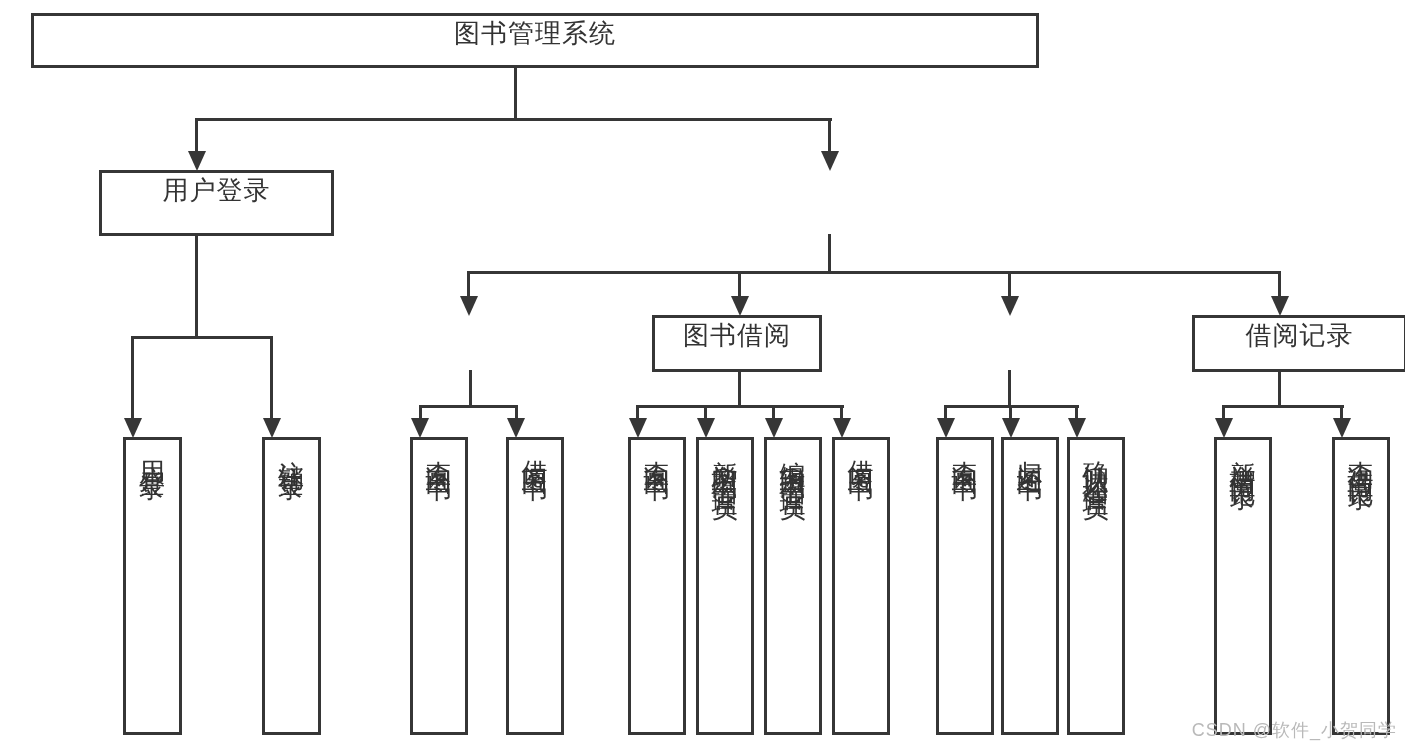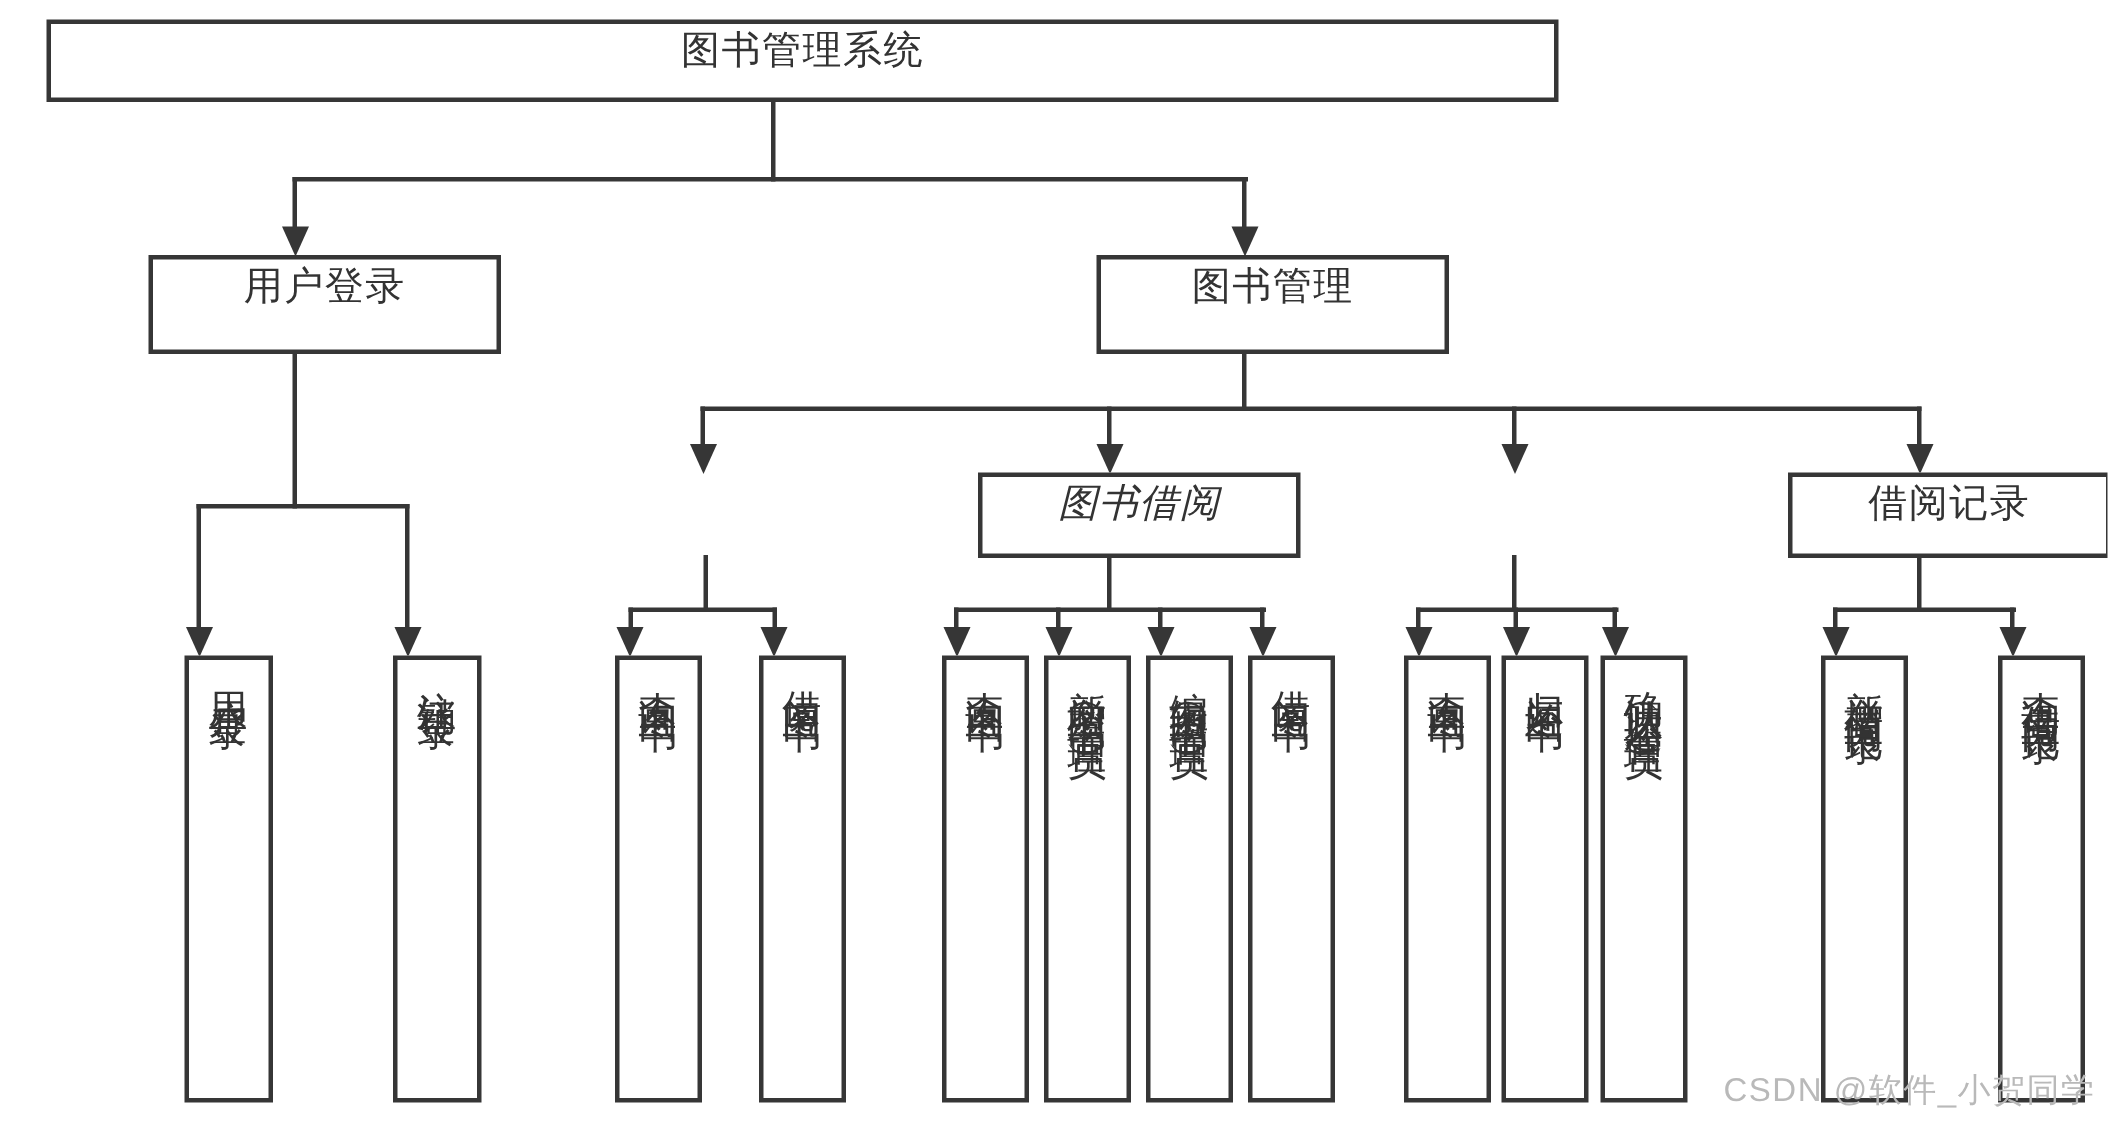--- a/index.html
+++ b/index.html
@@ -53,21 +53,21 @@
     text-orientation:mixed;
     letter-spacing:5px;
     line-height:1;
     font-size:26px;
     white-space:nowrap;
   }
   .watermark{
     position:absolute;
     right:8px;
     bottom:5px;
-    font-size:22px;
+    font-size:18px;
     color:var(--watermark);
     letter-spacing:1px;
     z-index:5;
     margin-top:44px;
   }
 </style>
 </head>
 <body>
 
 <div class="canvas">
@@ -131,25 +131,22 @@
   <div class="vl" style="left:1340px;top:405px;height:15px;"></div>
   <div class="ar" style="left:1333px;top:418px;"></div>
 
   <div class="box" style="left:12px;top:13px;width:1008px;height:55px;">
     <span>图书管理系统</span>
   </div>
 
   <div class="box" style="left:80px;top:170px;width:235px;height:66px;">
     <span>用户登录</span>
   </div>
-  <div class="box" style="left:712px;top:170px;width:235px;height:66px;">
-    <span>图书管理</span>
-  </div>
 
-  <div class="box" style="left:633px;top:315px;width:215px;height:57px;font-style:italic;">
+  <div class="box" style="left:633px;top:315px;width:170px;height:57px;">
     <span>图书借阅</span>
   </div>
   <div class="box" style="left:1173px;top:315px;width:215px;height:57px;">
     <span>借阅记录</span>
   </div>
 
   <div class="box leaf" style="left:104px;width:59px;">
     <span class="vtext">用户登录</span>
   </div>
   <div class="box leaf" style="left:243px;width:59px;">

